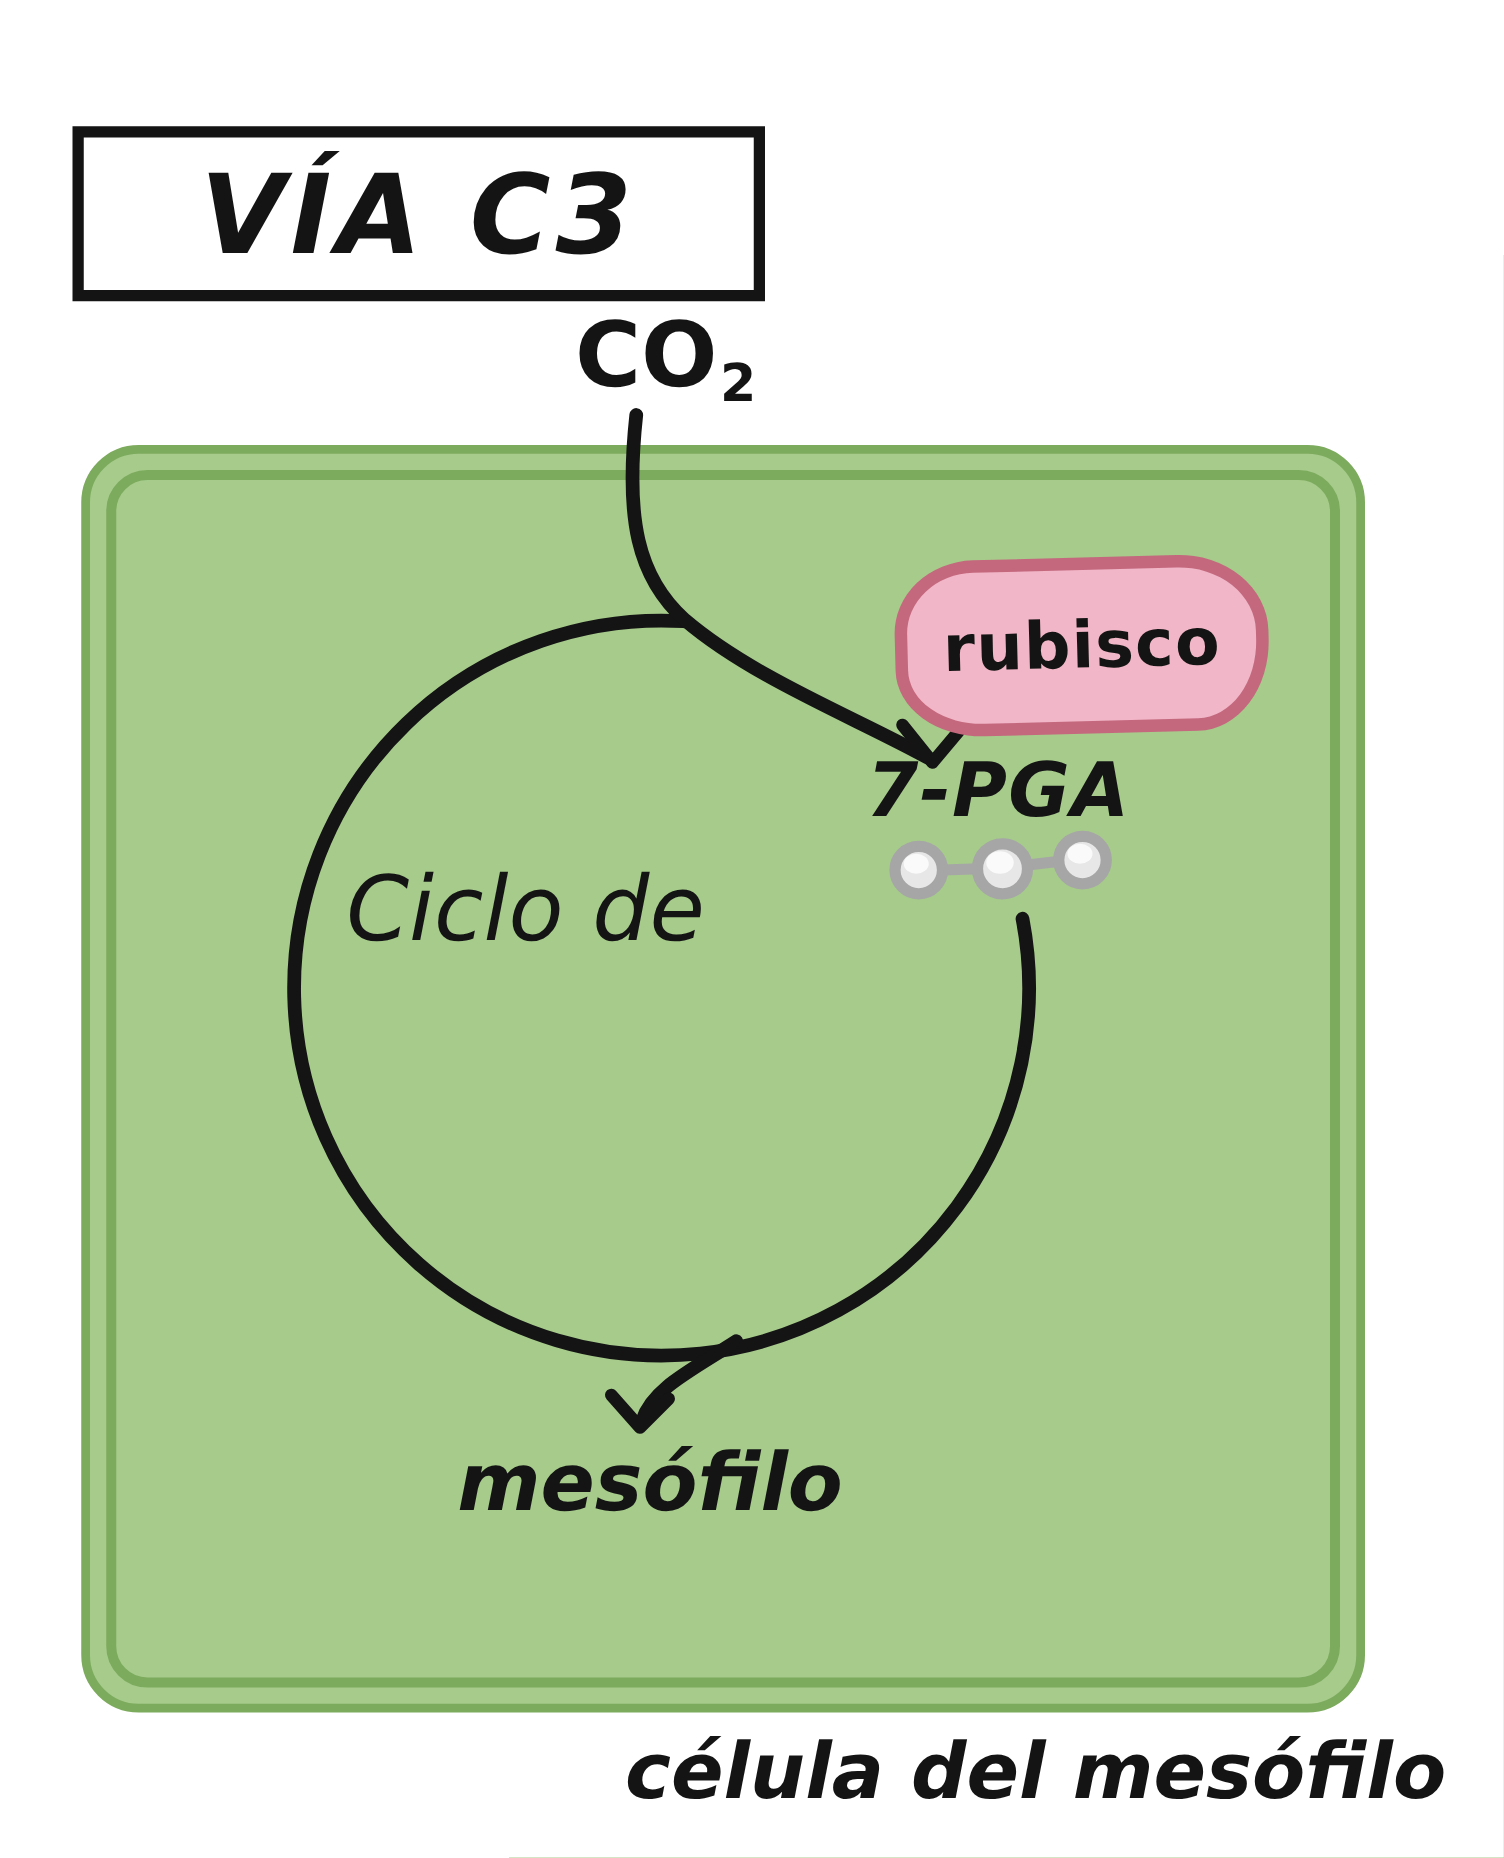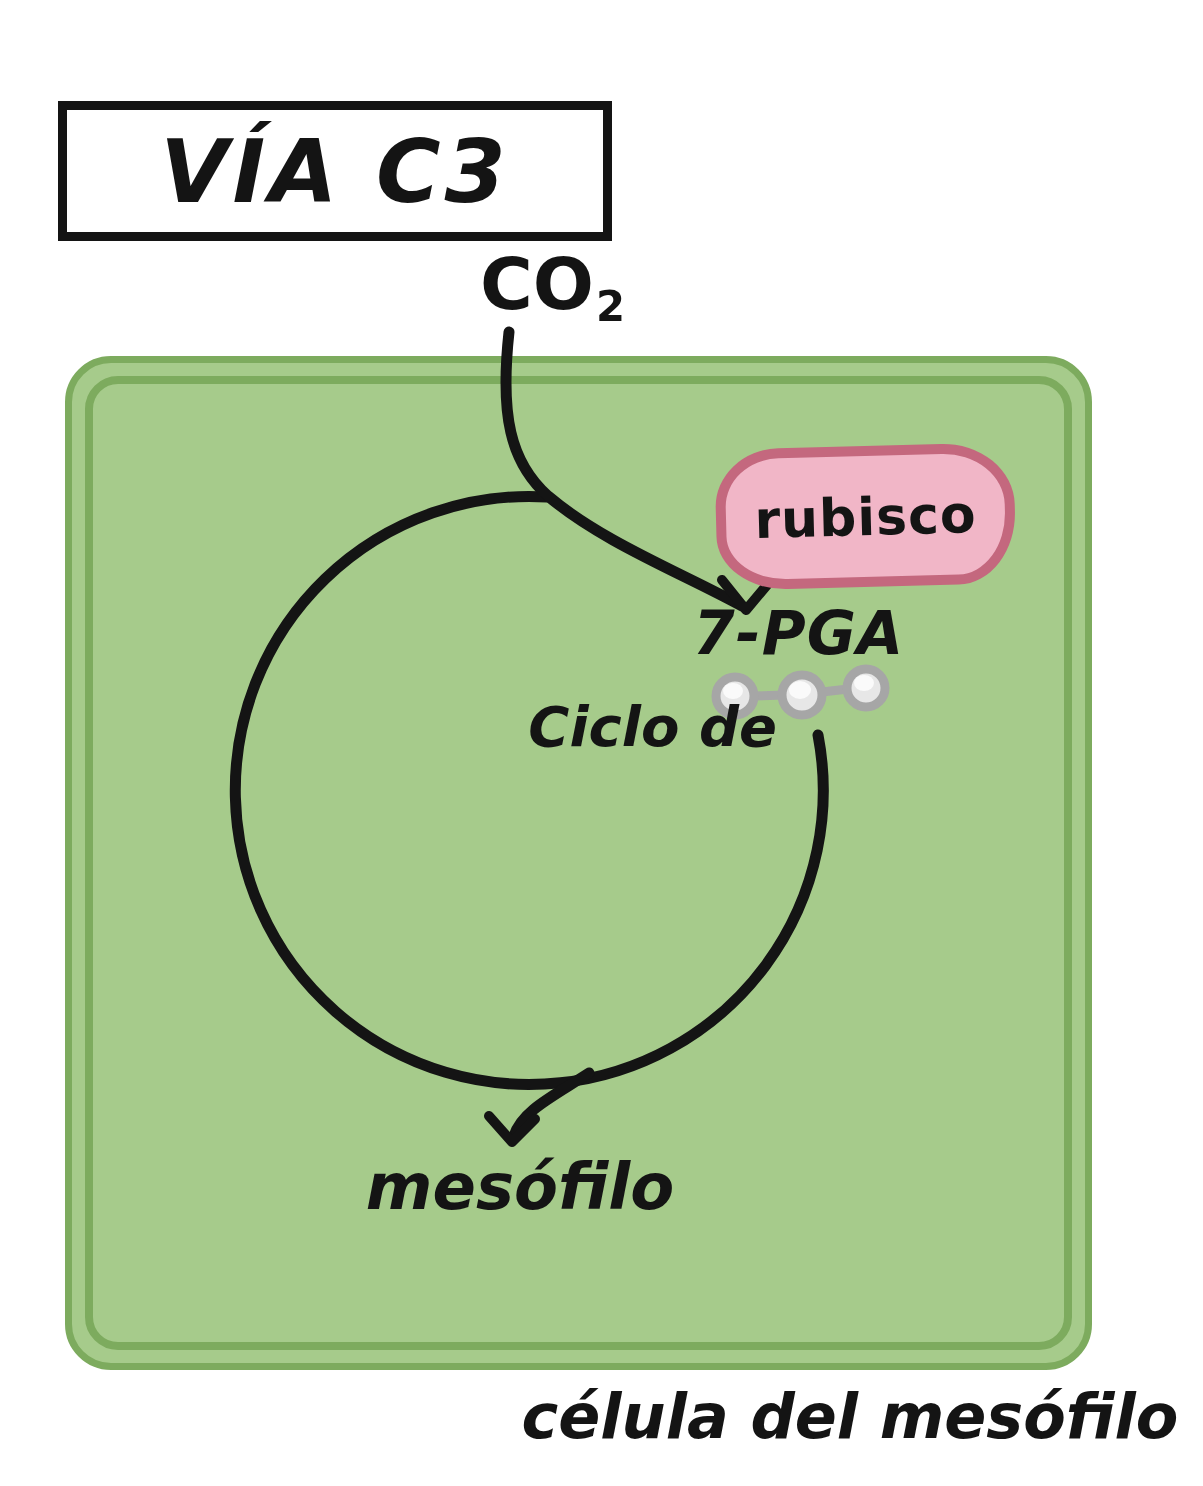--- a/index.html
+++ b/index.html
@@ -30,21 +30,21 @@
     z-index:5;
     margin-top:44px;
   }
   .title-text {
     font-style:italic; font-weight:700; font-size:88px;
     letter-spacing:4px; white-space:nowrap;
   }
   .co2-label {
     position:absolute; left:460px; top:248px;
     font-weight:700; font-size:72px; line-height:1;
-    z-index:5; white-space:nowrap;margin-left:20px;
+    z-index:5; white-space:nowrap;
   }
   .co2-sub {
     font-size:0.58em; vertical-align:-0.28em; margin-left:2px;
   }
   .cell-box {
     position:absolute; left:65px; top:356px; width:1027px; height:1014px;
     background:var(--cell_fill);
     border:7px solid var(--cell_border);
     border-radius:46px;
     z-index:1;
@@ -75,33 +75,32 @@
     z-index:3;
   }
   .rubisco-text { font-weight:700; font-size:52px; letter-spacing:1px; }
   .pga-label {
     position:absolute; left:693px; top:598px;
     font-weight:700; font-size:60px; font-style:italic;
     letter-spacing:1px; z-index:4; white-space:nowrap;
   }
   .cycle-label {
     position:absolute; left:277px; top:668px; width:500px;
-    text-align:right;
-    font-style:italic; font-weight:700; font-size:56px; line-height:118px;
+    text-align:left;
+    font-style:italic; font-weight:400; font-size:72px; line-height:118px;
     z-index:4;
   }
   .sugars-label {
     position:absolute; left:320px; top:1150px; width:400px;
     text-align:center;
     font-style:italic; font-weight:700; font-size:64px;
     z-index:4;
   }
   .cell-name-label {
     position:absolute; left:500px; top:1380px; width:700px;
-    text-align:center;
     font-style:italic; font-weight:700; font-size:62px;
     z-index:4; white-space:nowrap;
   }
 </style>
 </head>
 <body>
 
 <div class="title-box">
   <span class="title-text">VÍA C3</span>
 </div>

